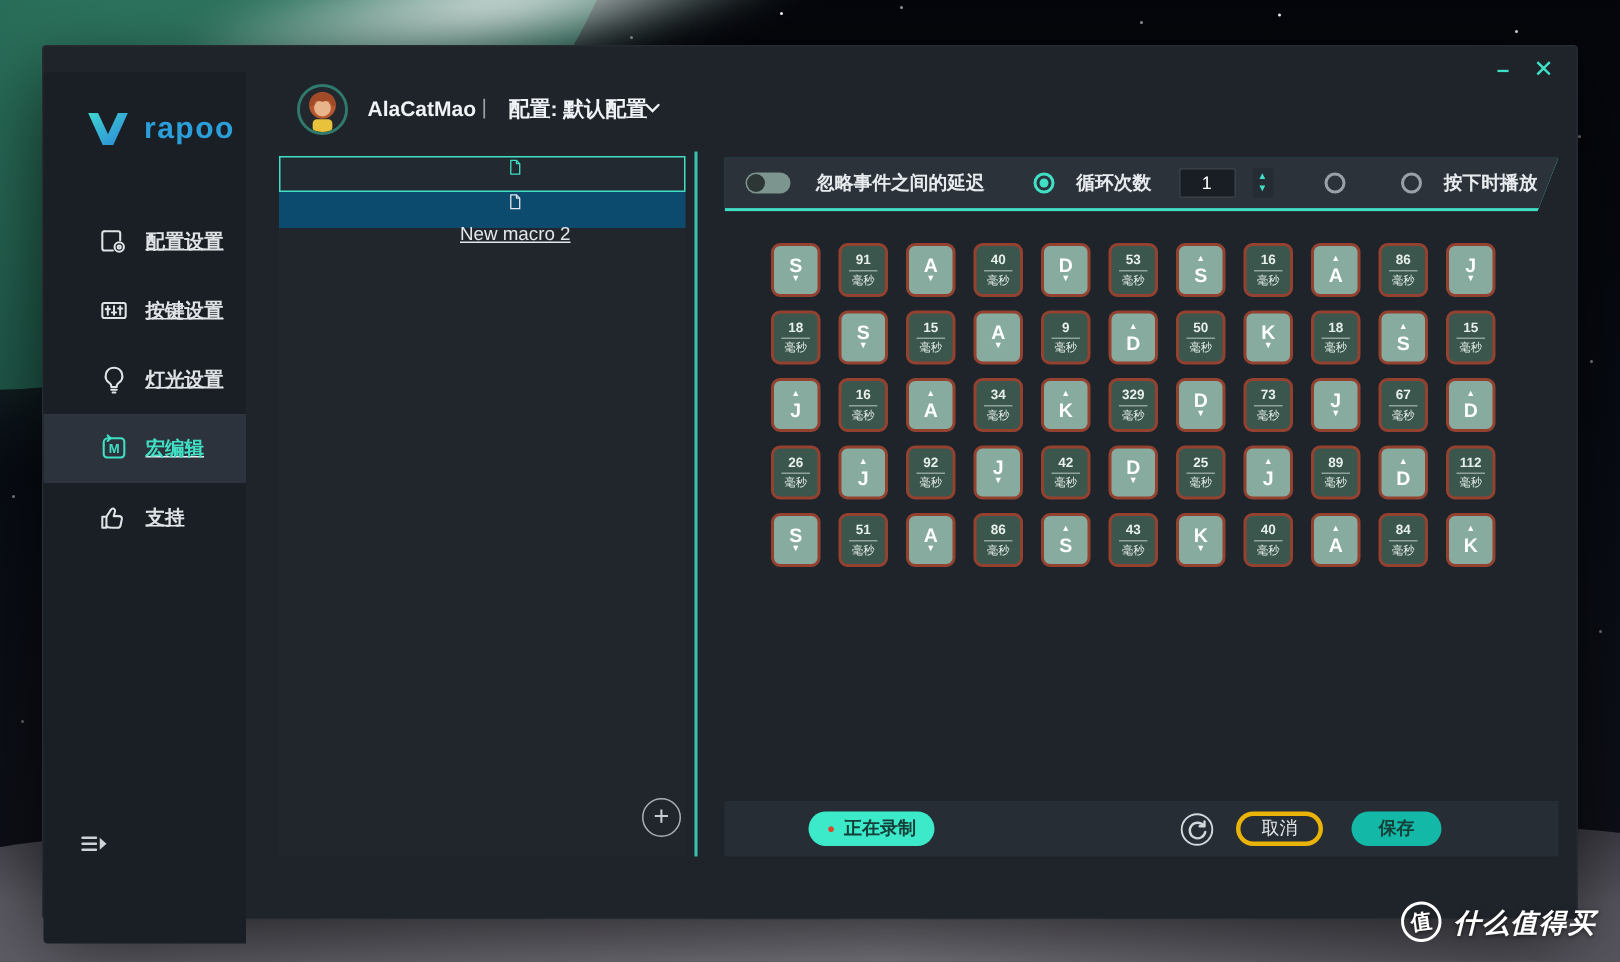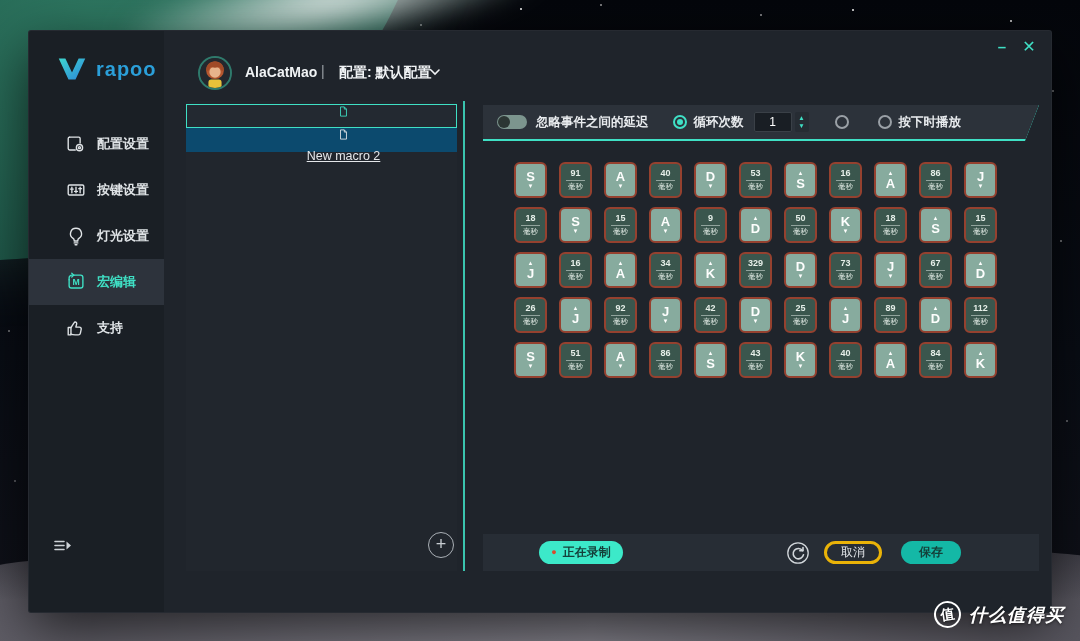--- a/index.html
+++ b/index.html
@@ -31,26 +31,26 @@
     background:linear-gradient(180deg, rgba(15,16,24,.4) 0%, rgba(15,16,24,0) 45%); }
   
   .appwin { position:absolute; left:28px; top:30px; width:1024px; height:583px;
     background:#1f242b; border-radius:3px; box-shadow:0 18px 60px rgba(0,0,0,.7);
     border:1px solid rgba(255,255,255,.03); }
   .winbtn { position:absolute; top:4px; width:22px; height:24px; color:#3fe0c5;
     font-size:15px; line-height:24px; text-align:center; cursor:pointer; }
   .btn-min { left:962px; font-weight:bold; }
   .btn-close { left:989px; font-size:16px; }
   
-  .sidebar { position:absolute; left:0; top:0; width:135px; height:100%;
+  .sidebar { position:absolute; left:0; top:17px; width:135px; height:100%;
     background:#1a1f25; border-radius:3px 0 0 3px; }
   .logo { position:absolute; left:28px; top:26px; display:flex; align-items:center; gap:9px; }
   .logo svg { width:30px; height:24px; }
   .logo-text { font-size:20px; font-weight:bold; color:#2b9fd9; letter-spacing:1px; }
-  .nav { position:absolute; left:0; top:90px; width:135px; }
+  .nav { position:absolute; left:0; top:90px; width:135px;text-decoration:underline; }
   .nav-item { height:46px; display:flex; align-items:center; padding-left:36px; gap:10px;
     color:#dfe3e6; cursor:pointer; }
   .nav-item.active { background:#2d333c; color:#3fe0c5; }
   .nav-icon { width:22px; height:22px; display:inline-flex; }
   .nav-icon svg { width:22px; height:22px; stroke:currentColor; fill:none;
     stroke-width:1.5; stroke-linecap:round; stroke-linejoin:round; }
   .nav-label { font-size:13px; font-weight:600; }
   .collapse { position:absolute; left:22px; top:503px; width:24px; height:24px; color:#cdd2d7; cursor:pointer; }
   .collapse svg { width:24px; height:24px; stroke:currentColor; fill:none; stroke-width:1.6; stroke-linecap:round; }
   
@@ -72,21 +72,21 @@
   .mlist-item .doc { width:13px; height:13px; display:inline-flex; }
   .mlist-item .doc svg { width:13px; height:13px; stroke:currentColor; fill:none; stroke-width:1.6; stroke-linejoin:round; }
   .mlist-wrap { padding-top:3px; }
   .add-btn { position:absolute; left:399px; top:501px; width:26px; height:26px; border-radius:50%;
     border:1.5px solid #aab0b6; color:#c8cdd2; font-size:18px; line-height:23px; text-align:center; cursor:pointer; }
   
   .toolbar-outer { position:absolute; left:454px; top:74px; width:556px; height:36px;
     background:#3fe0c5; clip-path:polygon(0 0,100% 0,calc(100% - 14px) 100%,0 100%); }
   .toolbar { position:absolute; left:0; top:0; right:0; bottom:2px; background:#2c323a;
     clip-path:polygon(0 0,100% 0,calc(100% - 13px) 100%,0 100%);
-    display:flex; align-items:center; padding:0 14px; font-size:12.5px; font-weight:600; color:#e8ebee; }
+    display:flex; align-items:center; padding:0 14px; font-size:12.5px; font-weight:600; color:#e8ebee;justify-content:space-between; }
   .tgl { width:30px; height:14px; border-radius:7px; background:#7c958e; position:relative; cursor:pointer; margin-right:9px; }
   .tgl::after { content:""; position:absolute; left:1px; top:1px; width:12px; height:12px; border-radius:50%; background:#2c3634; }
   .radio { width:14px; height:14px; border-radius:50%; border:2px solid #9aa0a6; margin-right:7px;
     position:relative; cursor:pointer; flex:none; }
   .radio.sel { border-color:#3fe0c5; }
   .radio.sel::after { content:""; position:absolute; left:2px; top:2px; width:6px; height:6px; border-radius:50%; background:#3fe0c5; }
   .loop-input { width:38px; height:20px; margin-left:10px; background:#191e24; border:1px solid #3a4047;
     border-radius:2px; color:#fff; font-size:12px; text-align:center; font-family:inherit; }
   .stepper { width:14px; height:20px; margin-left:3px; background:#262c33; border-radius:2px;
     display:flex; flex-direction:column; align-items:center; justify-content:center; cursor:pointer; }

